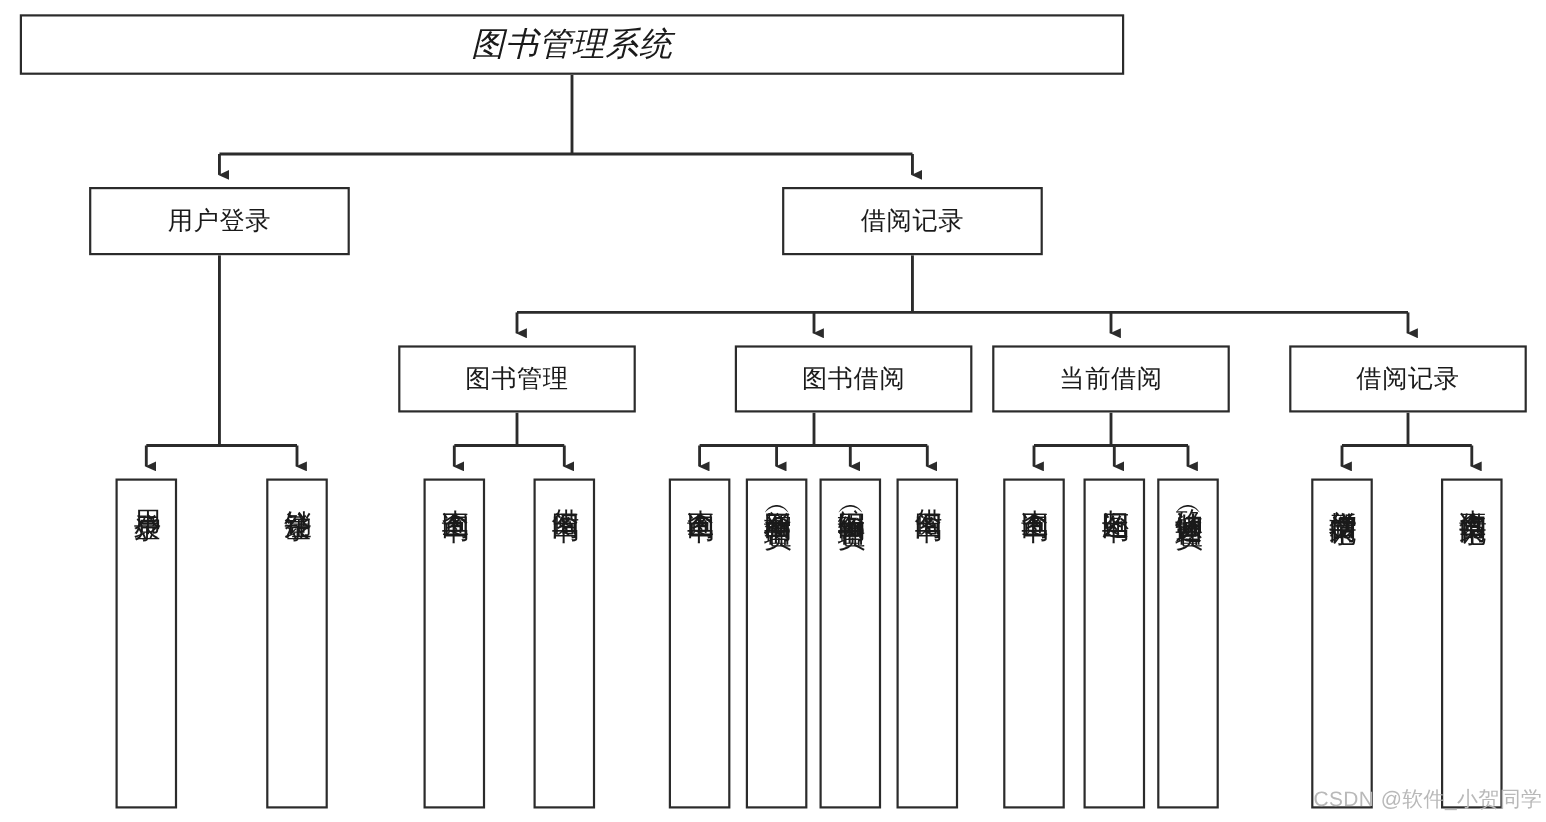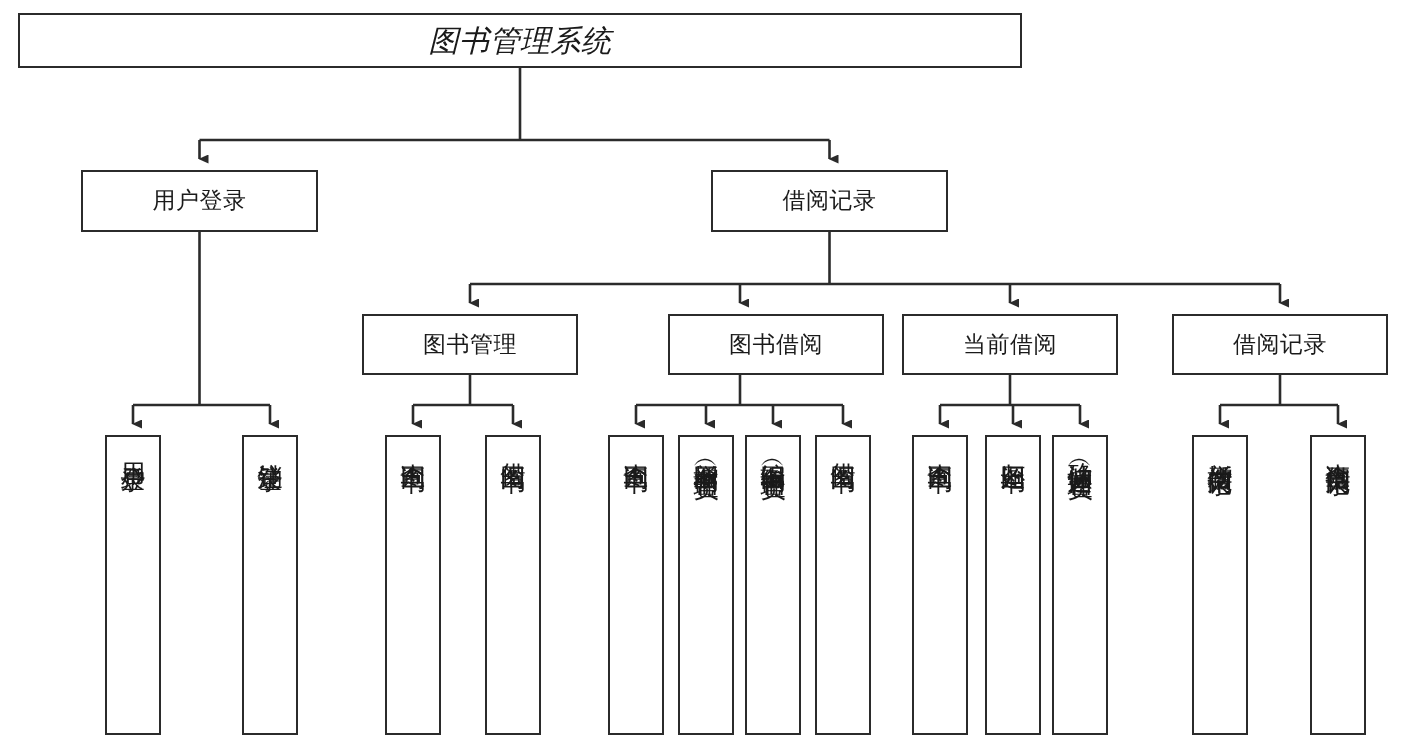--- a/index.html
+++ b/index.html
@@ -174,13 +174,14 @@
         <span class="node-label">确认归还（管理员）</span>
       </div>
       <div class="node vertical" style="left: 1192px; top: 435px; width: 56px; height: 300px;">
         <span class="node-label">新增借阅记录</span>
       </div>
       <div class="node vertical" style="left: 1310px; top: 435px; width: 56px; height: 300px;">
         <span class="node-label">查询借阅记录</span>
       </div>
     </div>
 
+  <div class="watermark">CSDN @软件_小贺同学</div>
 </div>
 
 </body></html>

